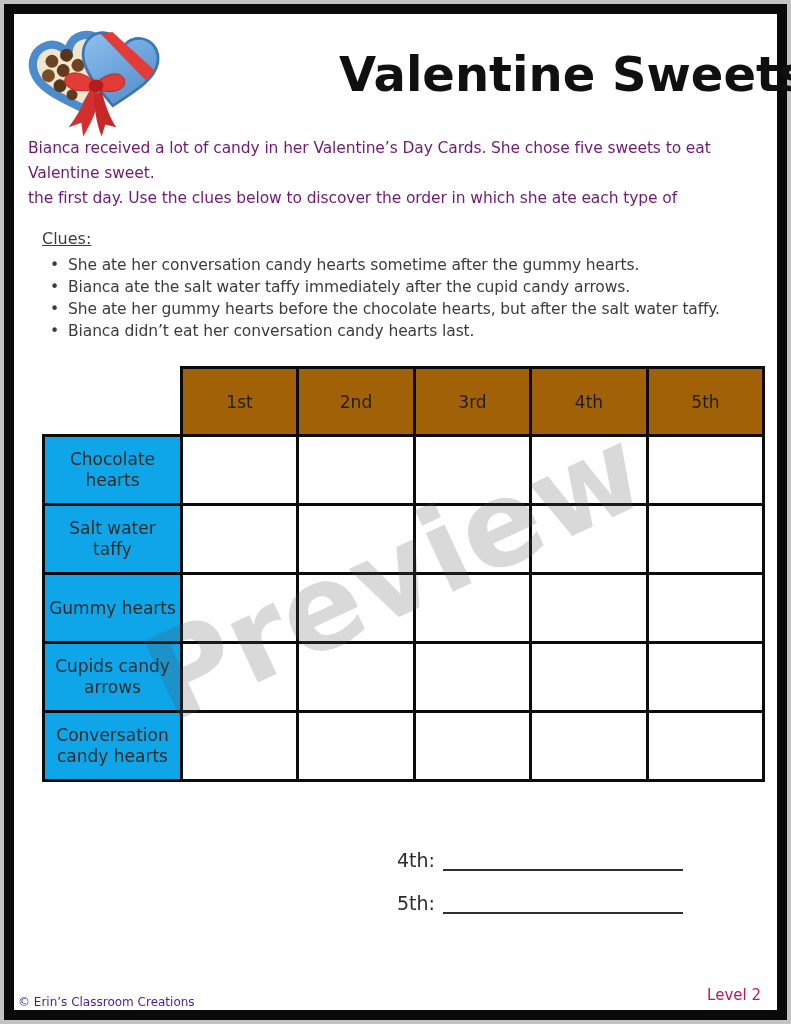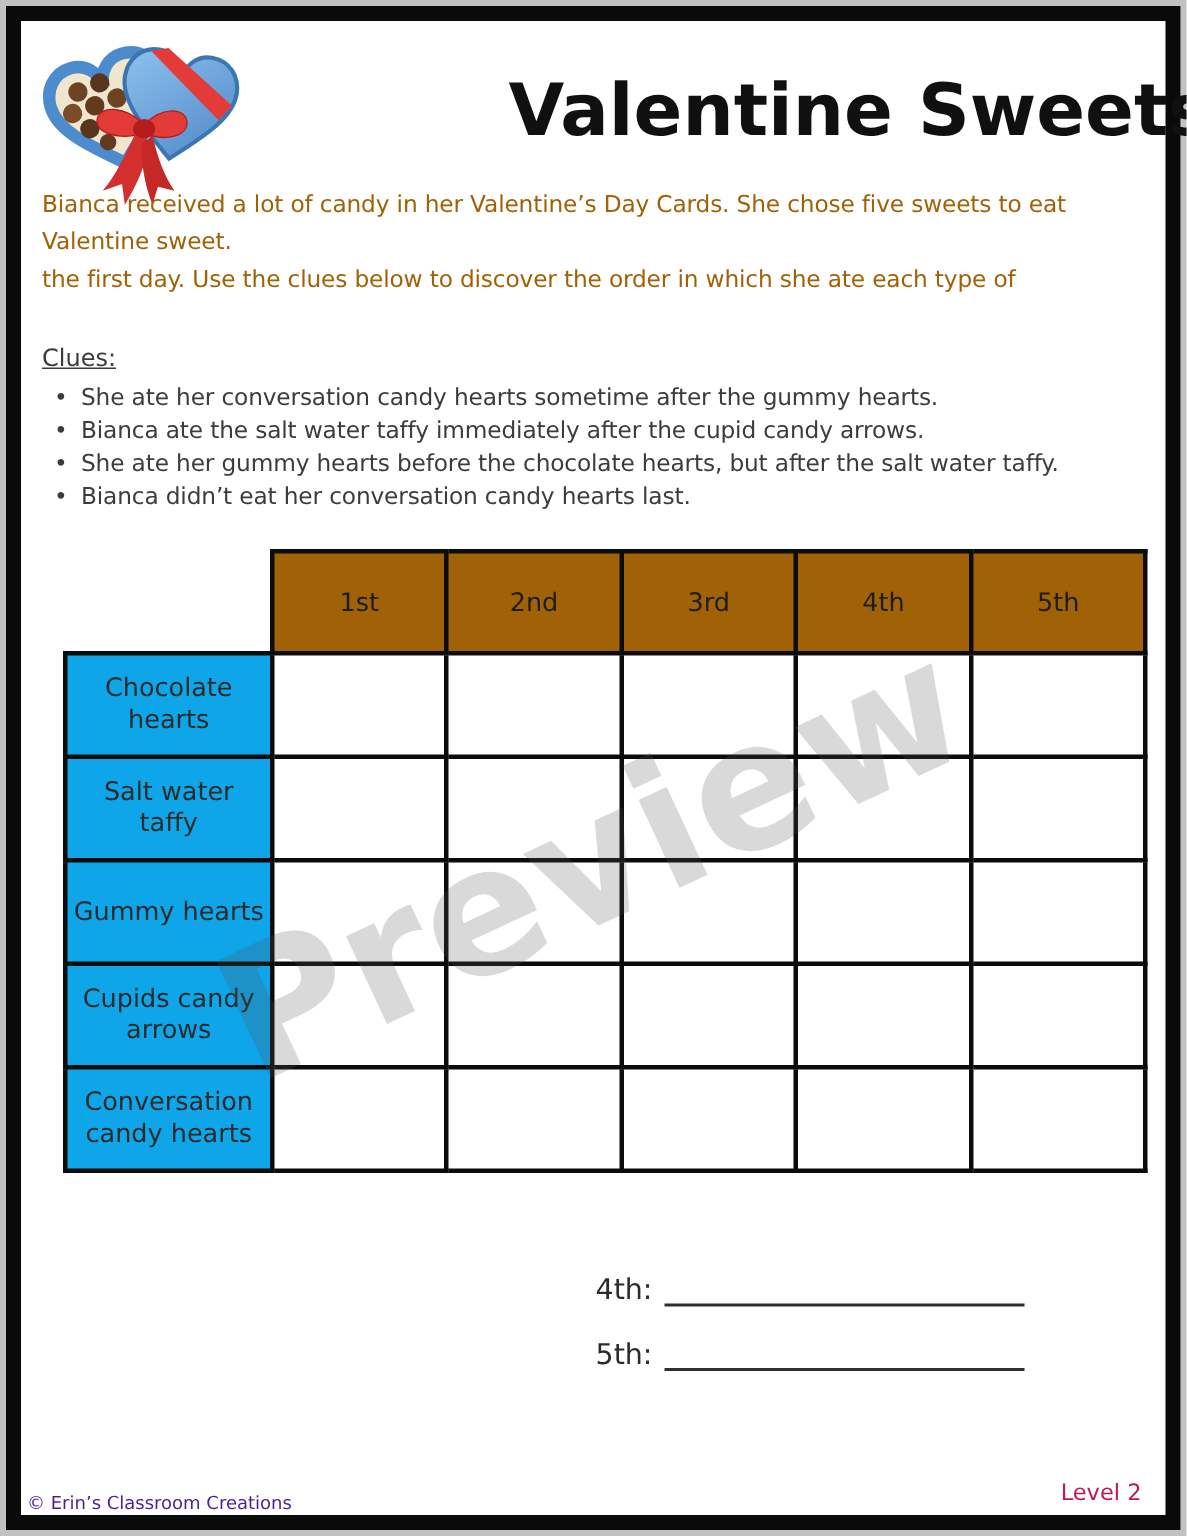--- a/index.html
+++ b/index.html
@@ -19,27 +19,27 @@
   .hero{position:absolute;left:14px;top:10px;width:138px;height:120px;}
 
   .title{
     position:absolute;top:32px;left:325px;right:16px;
     text-align:center;
     font-size:48px;font-weight:bold;color:#101010;
     letter-spacing:0px;white-space:nowrap;
   }
 
   .intro{
-    position:absolute;left:14px;top:110px;width:749px;
-    font-size:15.5px;line-height:25px;color:#a16207;
+    position:absolute;left:14px;top:122px;width:749px;
+    font-size:15.5px;line-height:25px;color:#701a75;
     letter-spacing:-0.1px;
   }
   .intro div{white-space:nowrap;}
 
-  .clues{position:absolute;left:14px;top:215px;width:749px;color:#3c3c3c;}
+  .clues{position:absolute;left:28px;top:215px;width:749px;color:#3c3c3c;}
   .clues-heading{
     font-size:16px;text-decoration:underline;margin-bottom:6px;color:#3c3c3c;
   }
   .clue-list{list-style:none;margin:0;padding:0;}
   .clue-item{display:flex;font-size:15.5px;line-height:22px;letter-spacing:-0.1px;}
   .clue-bullet{width:18px;padding-left:8px;flex:0 0 auto;color:#3c3c3c;}
   .clue-text{white-space:nowrap;}
 
   table.grid{
     position:absolute;left:28px;top:352px;

